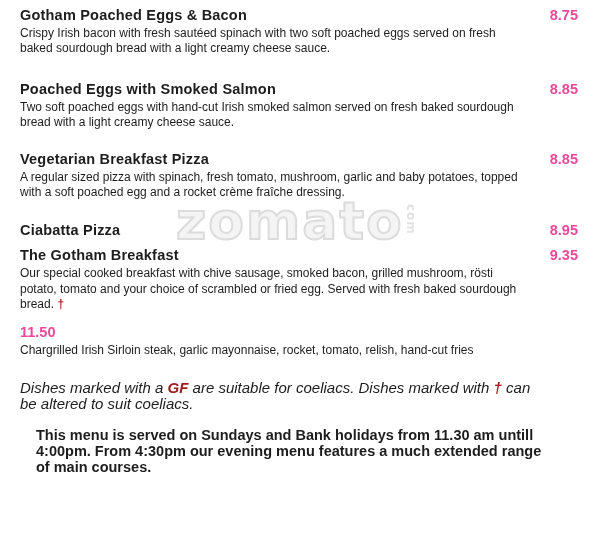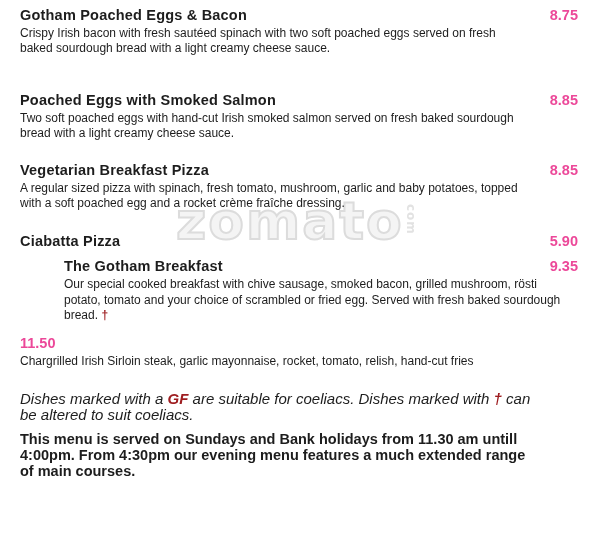--- a/index.html
+++ b/index.html
@@ -39,33 +39,33 @@
   .item-price {
     font-size: 14.5px; font-weight: bold;
     color: #ec4899; line-height: 17px;
   }
   .item-desc {
     font-size: 12px; line-height: 15.4px;
     margin: 2px 0 0 0; max-width: 503px;
   }
   .dagger { color: #9e1d20; font-weight: bold; }
   .gf { color: #9e1d20; font-weight: bold; font-style: italic; }
-  .gap-a { margin-bottom: 35px; }
+  .gap-a { margin-bottom: 24px; }
   .gap-b { margin-bottom: 20px; }
   .gap-c { margin-bottom: 22px; }
   .gap-d { margin-bottom: 8px; }
-  .gap-e { margin-bottom: 11px; margin-left: 44px; }
+  .gap-e { margin-bottom: 11px; }
   .gap-f { margin-bottom: 22px; }
   .coeliac-note {
     font-style: italic; font-size: 15px; line-height: 15.6px;
     margin: 0 0 9px 0; max-width: 512px;
   }
   .serving-note {
     font-weight: bold; font-size: 14.5px; line-height: 16px;
-    margin: 0; max-width: 516px;
+    margin: 16px; max-width: 516px;
   }
 </style>
 </head>
 <body>
 
 <div class="watermark">
   <span class="wm-text">zomato</span>
   <span class="wm-suffix">com</span>
 </div>
 
@@ -91,21 +91,21 @@
     <div class="item-header">
       <h3 class="item-name">Vegetarian Breakfast Pizza</h3>
       <span class="item-price">8.85</span>
     </div>
     <p class="item-desc">A regular sized pizza with spinach, fresh tomato, mushroom, garlic and baby potatoes, topped with a soft poached egg and a rocket crème fraîche dressing.</p>
   </section>
 
   <section class="item gap-d">
     <div class="item-header">
       <h3 class="item-name">Ciabatta Pizza</h3>
-      <span class="item-price">5.90</span>
+      <span class="item-price">8.95</span>
     </div>
   </section>
 
   <section class="item gap-e">
     <div class="item-header">
       <h3 class="item-name">The Gotham Breakfast</h3>
       <span class="item-price">9.35</span>
     </div>
     <p class="item-desc"><span>Our special cooked breakfast with chive sausage, smoked bacon, grilled mushroom, rösti potato, tomato and your choice of scrambled or fried egg. Served with fresh baked sourdough bread.</span> <span class="dagger">†</span></p>
   </section>

